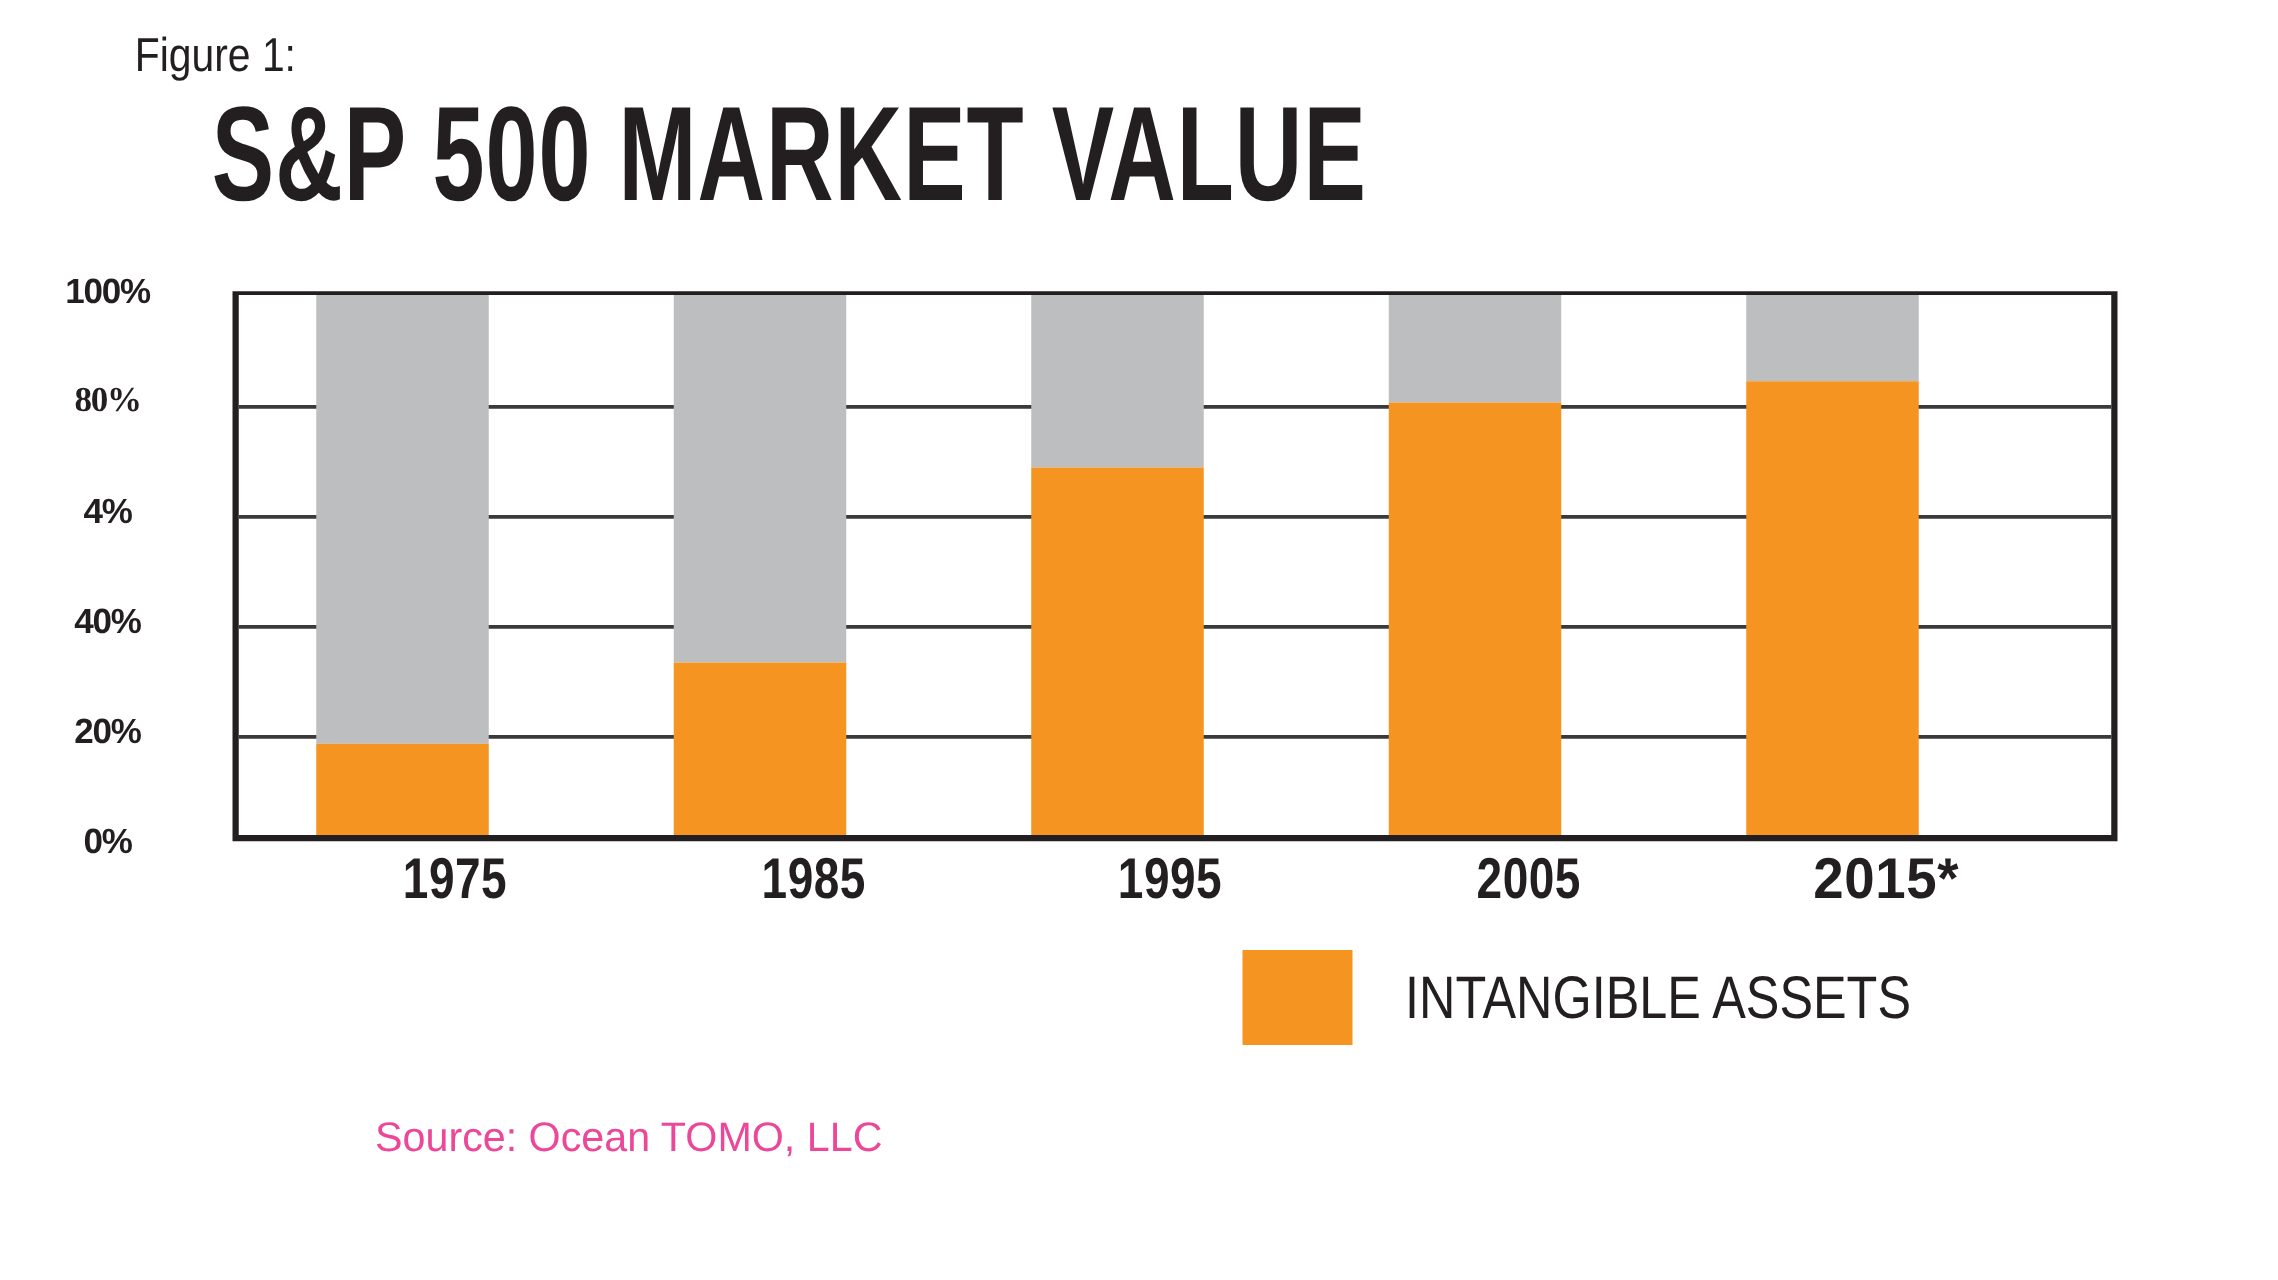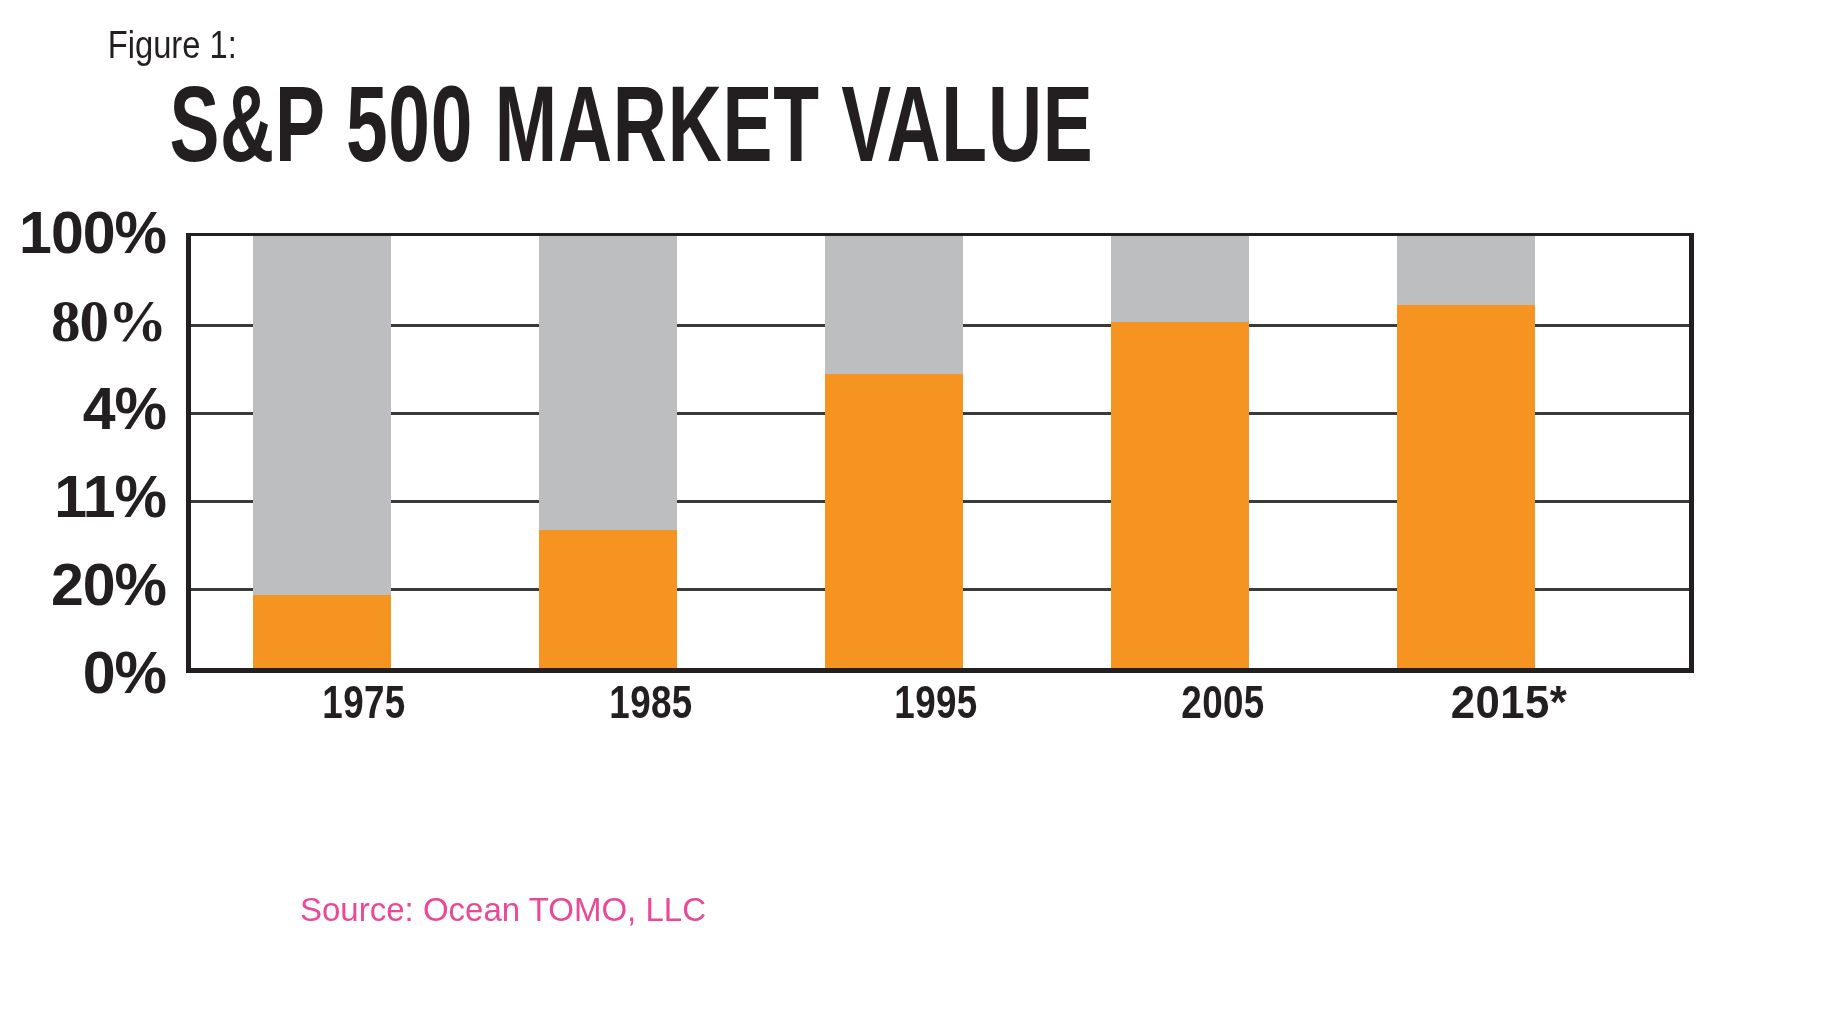--- a/index.html
+++ b/index.html
@@ -105,22 +105,22 @@
     left: 0; right: 0;
     bottom: 0;
     background: #f59420;
   }
 
   
   .ytick {
     position: absolute;
     right: 0;
     width: 160px;
-    text-align: right;
-    font-size: 59px;
+    text-align: center;
+    font-size: 28px;
     font-weight: 700;
     color: #231f20;
     line-height: 1;
     transform: translateY(-50%);
     letter-spacing: -1px;
   }
   .y-axis-labels {
     position: absolute;
     left: 0px;
     top: 233px;
@@ -199,21 +199,21 @@
 
   <div class="title-block">
     <div class="fig-label">Figure 1:</div>
     <div class="fig-title">S&amp;P 500 MARKET VALUE</div>
   </div>
 
   <div class="y-axis-labels">
     <div class="ytick" style="top:0px;">100%</div>
     <div class="ytick" style="top:88px;font-family:Liberation Serif, serif;">80%</div>
     <div class="ytick" style="top:176px;">4%</div>
-    <div class="ytick" style="top:264px;">11%</div>
+    <div class="ytick" style="top:264px;">40%</div>
     <div class="ytick" style="top:352px;">20%</div>
     <div class="ytick" style="top:440px;">0%</div>
   </div>
 
   <div class="plot-wrap">
     <div class="plot-frame">
       <div class="gridline" style="top:88px;"></div>
       <div class="gridline" style="top:176px;"></div>
       <div class="gridline" style="top:264px;"></div>
       <div class="gridline" style="top:352px;"></div>
@@ -244,19 +244,23 @@
 
   <div class="x-axis-labels">
     <div class="xtick" style="left:53px;   width:230px;">1975</div>
     <div class="xtick" style="left:340px;  width:230px;">1985</div>
     <div class="xtick" style="left:625px;  width:230px;">1995</div>
     <div class="xtick" style="left:912px;  width:230px;">2005</div>
     <div class="xtick wide" style="left:1198px; width:230px;">2015*</div>
   </div>
 
   <div class="legend">
+    <div class="legend-item" style="left:694px;">
+      <span class="legend-swatch" id="sw-int" style="background: rgb(245, 148, 32);"></span>
+      <span class="legend-text">INTANGIBLE ASSETS</span>
+    </div>
   </div>
 
   <div class="source">
     <div>Source: Ocean TOMO, LLC</div>
   </div>
 
 </div>
 
 </body></html>

